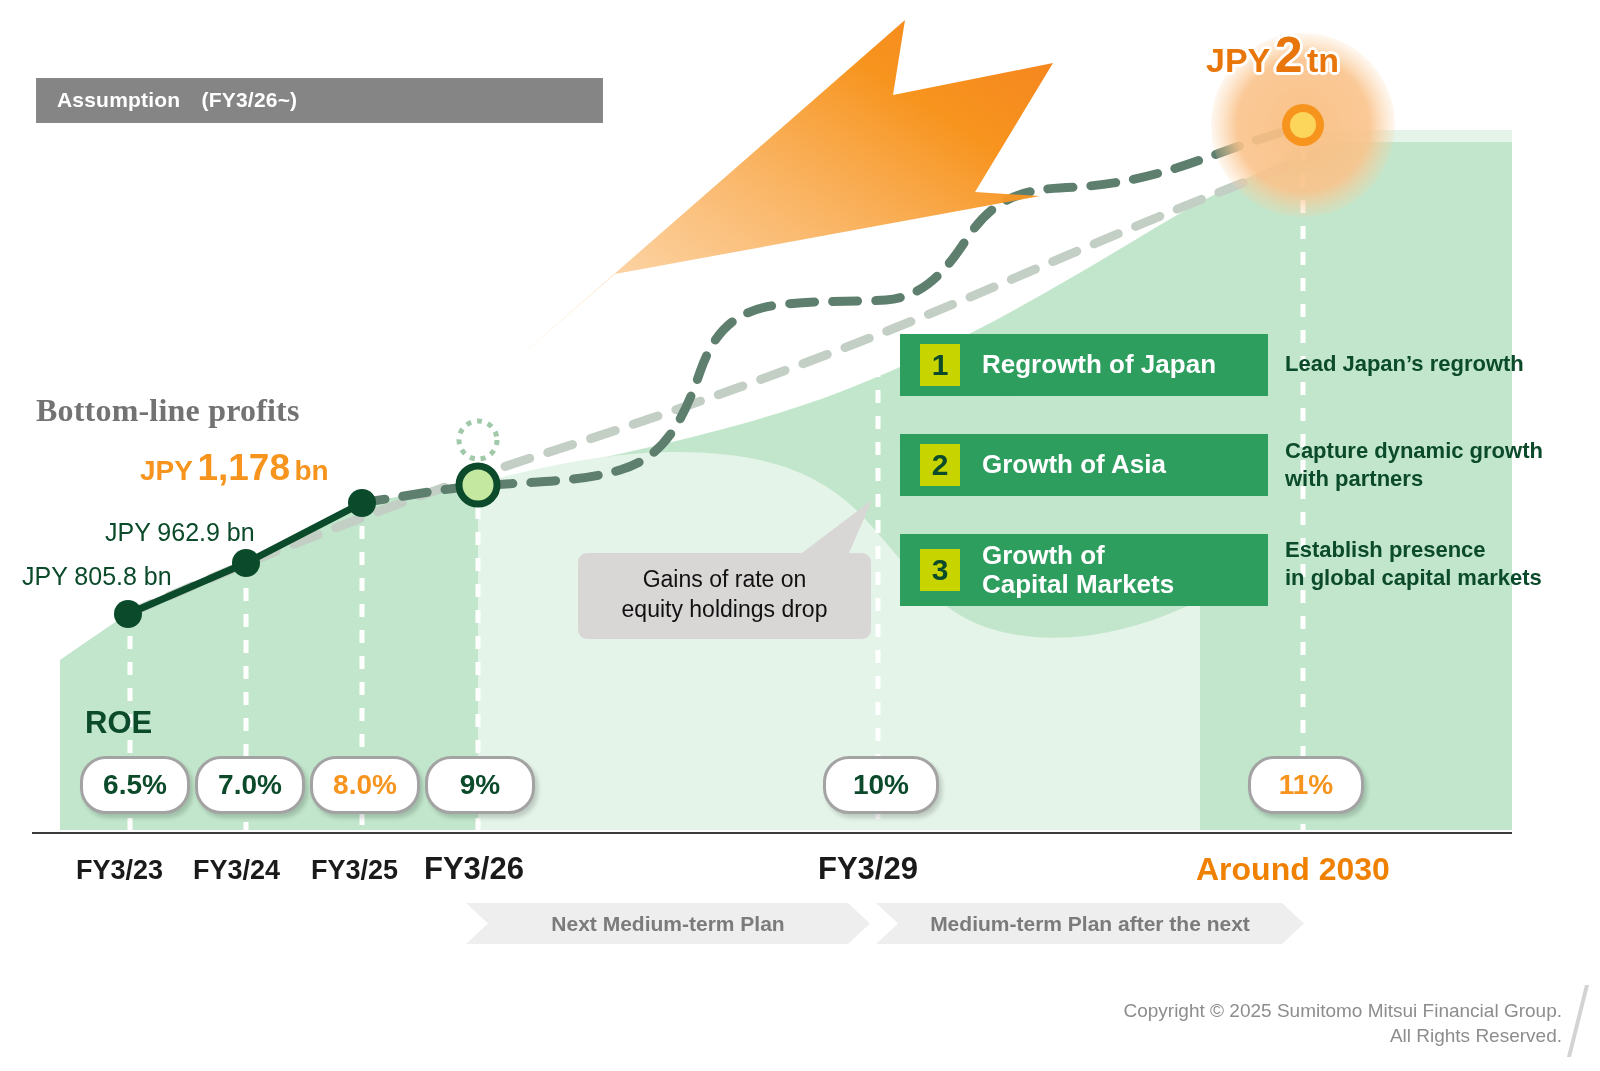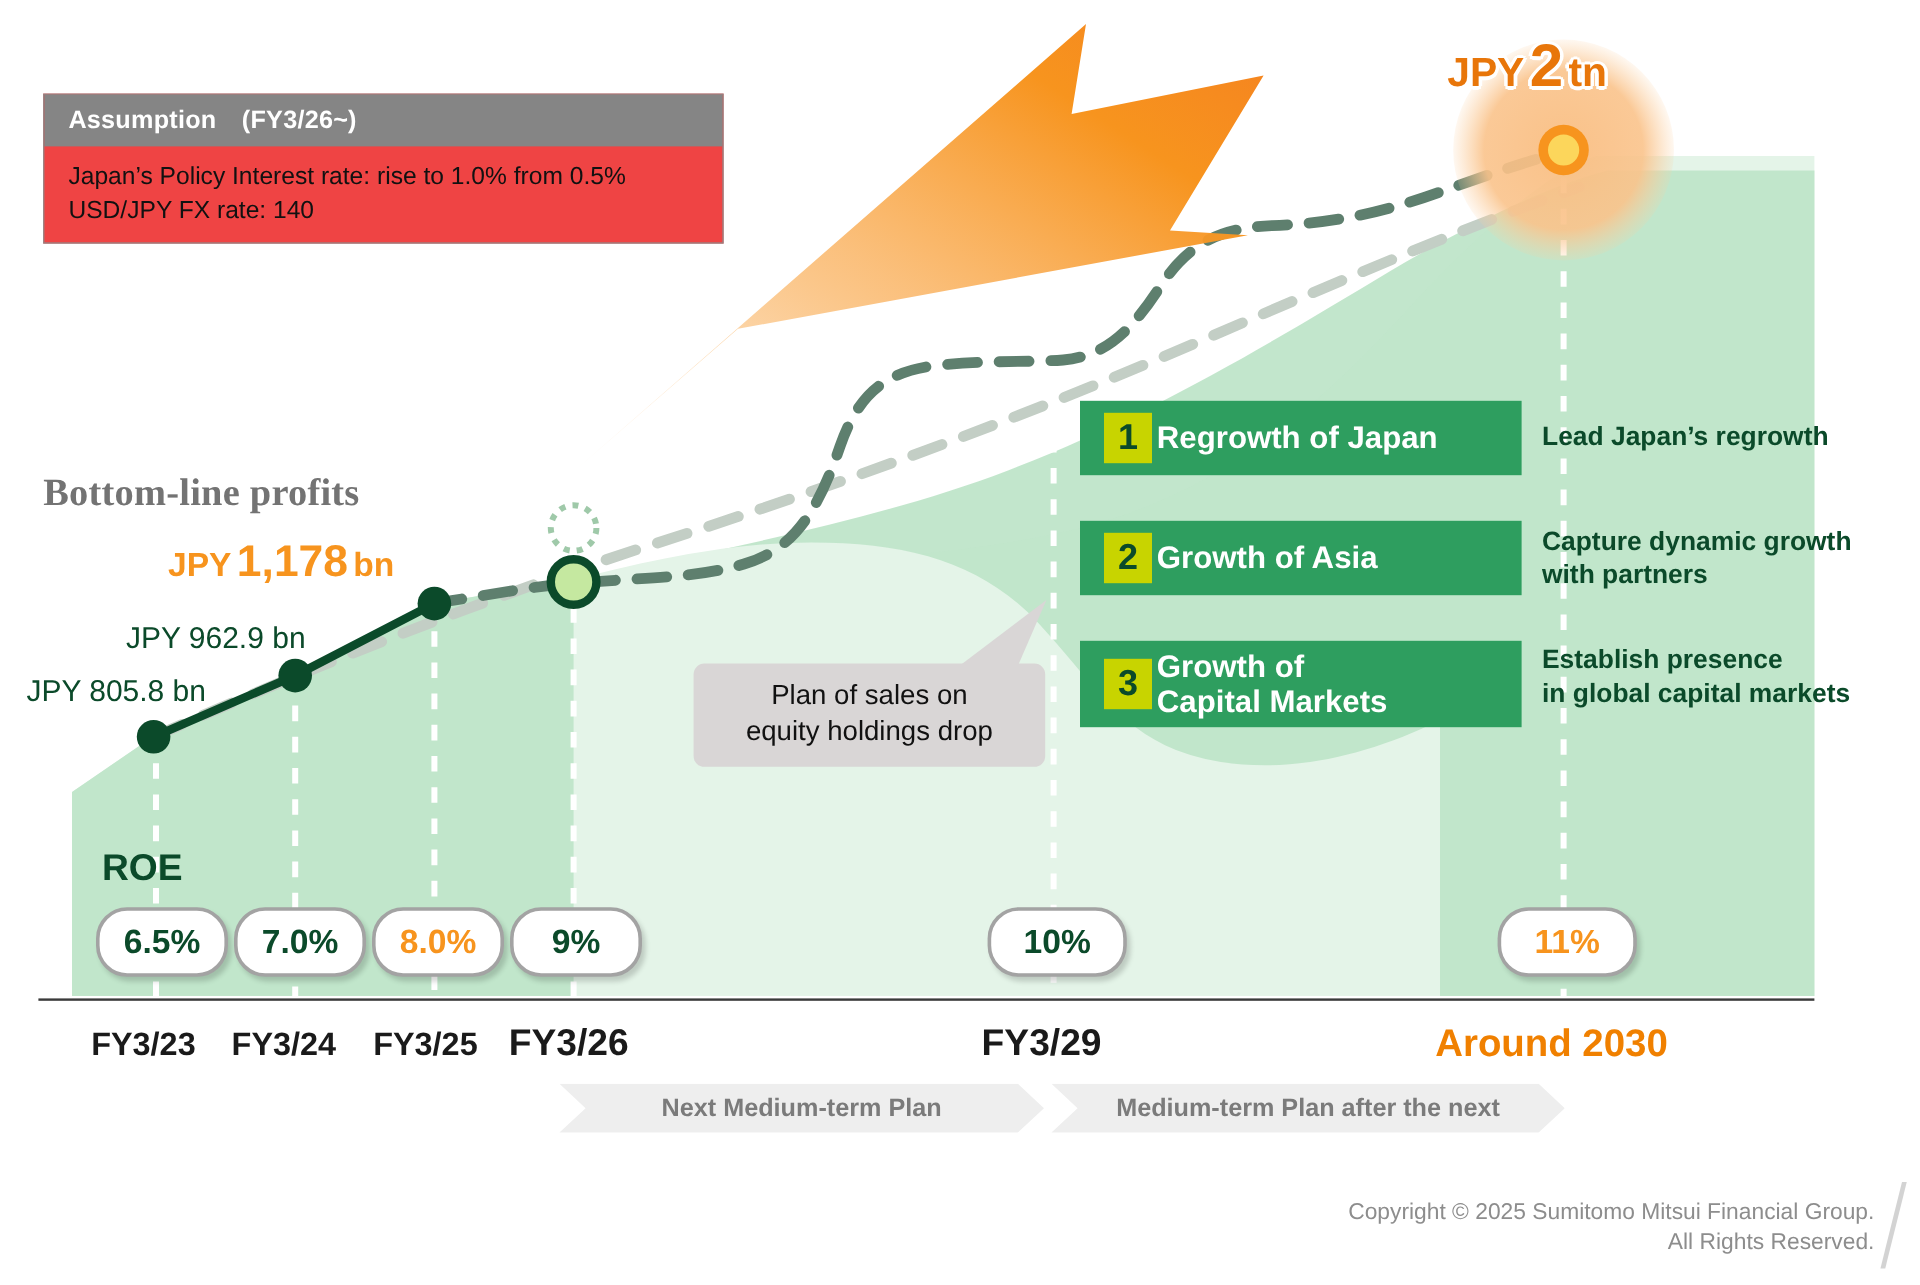--- a/index.html
+++ b/index.html
@@ -38,21 +38,21 @@
   
   #bubble{position:absolute;left:578px;top:553px;width:273px;background:#d9d6d6;
     border-radius:9px;z-index:38;padding:12px 10px 14px 10px;text-align:center;}
   #bubble div{font-size:23px;color:#111;line-height:1.3;}
 
   
   .sbox{position:absolute;z-index:40;background:#2E9E5F;display:flex;align-items:center;
     width:368px;box-sizing:border-box;padding-left:20px;}
   .sbox .num{width:40px;height:42px;background:#C8D400;color:#0b4a2a;font-weight:bold;
     font-size:30px;display:flex;align-items:center;justify-content:center;flex:0 0 auto;}
-  .sbox .lbl{color:#ffffff;font-weight:bold;font-size:26px;margin-left:4px;line-height:1.12;}
+  .sbox .lbl{color:#ffffff;font-weight:bold;font-size:26px;margin-left:22px;line-height:1.12;}
   #sbox1{left:900px;top:334px;height:62px;}
   #sbox2{left:900px;top:434px;height:62px;}
   #sbox3{left:900px;top:534px;height:72px;}
   .sdesc{position:absolute;z-index:40;color:#0b4a2a;font-weight:bold;font-size:22px;line-height:1.28;}
   #sdesc1{left:1285px;top:350px;}
   #sdesc2{left:1285px;top:437px;}
   #sdesc3{left:1285px;top:536px;}
 
   
   #roe-label{position:absolute;left:85px;top:705px;font-size:31px;font-weight:bold;color:#0b4a2a;z-index:35;}
@@ -169,43 +169,39 @@
     <circle cx="246" cy="563" r="14" fill="#0b4a2a"></circle>
     <circle cx="362" cy="503" r="14" fill="#0b4a2a"></circle>
     <circle cx="478" cy="485" r="19" fill="#C5E8A0" stroke="#0b4a2a" stroke-width="7"></circle>
     <circle cx="478" cy="440" r="19" fill="none" stroke="#9FC9A9" stroke-width="5" stroke-dasharray="5 6"></circle>
 
     <path d="M846,560 L872,500 L790,562 Z" fill="#d9d6d6"></path>
   </svg>
 
   <div id="assumption">
     <div class="hdr">Assumption　(FY3/26~)</div>
-    <div class="body">
-      <div>Japan’s Policy Interest rate: rise to 1.0% from 0.5%</div>
-      <div>USD/JPY FX rate: 140</div>
-    </div>
   </div>
 
   <div id="bl-title">Bottom-line profits</div>
   <div id="v1178">
     <span class="sm">JPY</span>
     <span class="bg">1,178</span>
     <span class="sm">bn</span>
   </div>
   <div id="v962">JPY 962.9 bn</div>
   <div id="v805">JPY 805.8 bn</div>
 
   <div id="jpy2tn">
     <span class="sm">JPY</span>
     <span class="bg">2</span>
     <span class="sm">tn</span>
   </div>
 
   <div id="bubble">
-    <div>Plan of sales on</div>
+    <div>Gains of rate on</div>
     <div>equity holdings drop</div>
   </div>
 
   <div class="sbox" id="sbox1">
     <div class="num">1</div>
     <div class="lbl">Regrowth of Japan</div>
   </div>
   <div class="sbox" id="sbox2">
     <div class="num">2</div>
     <div class="lbl">Growth of Asia</div>

